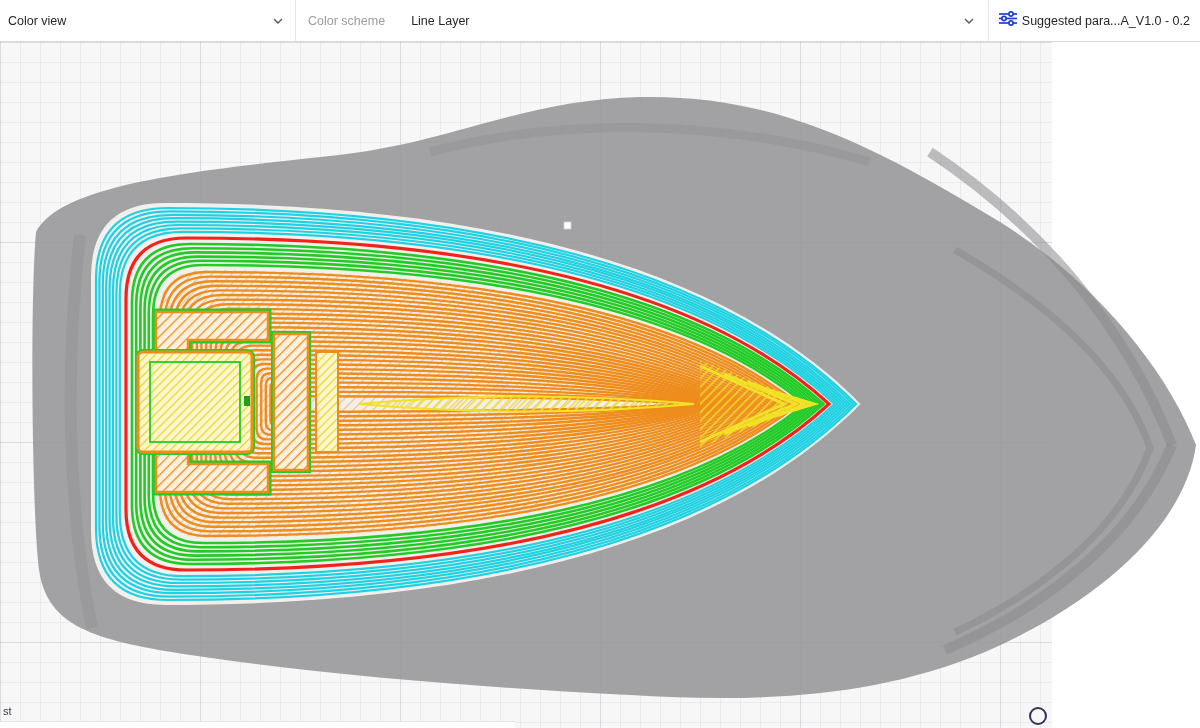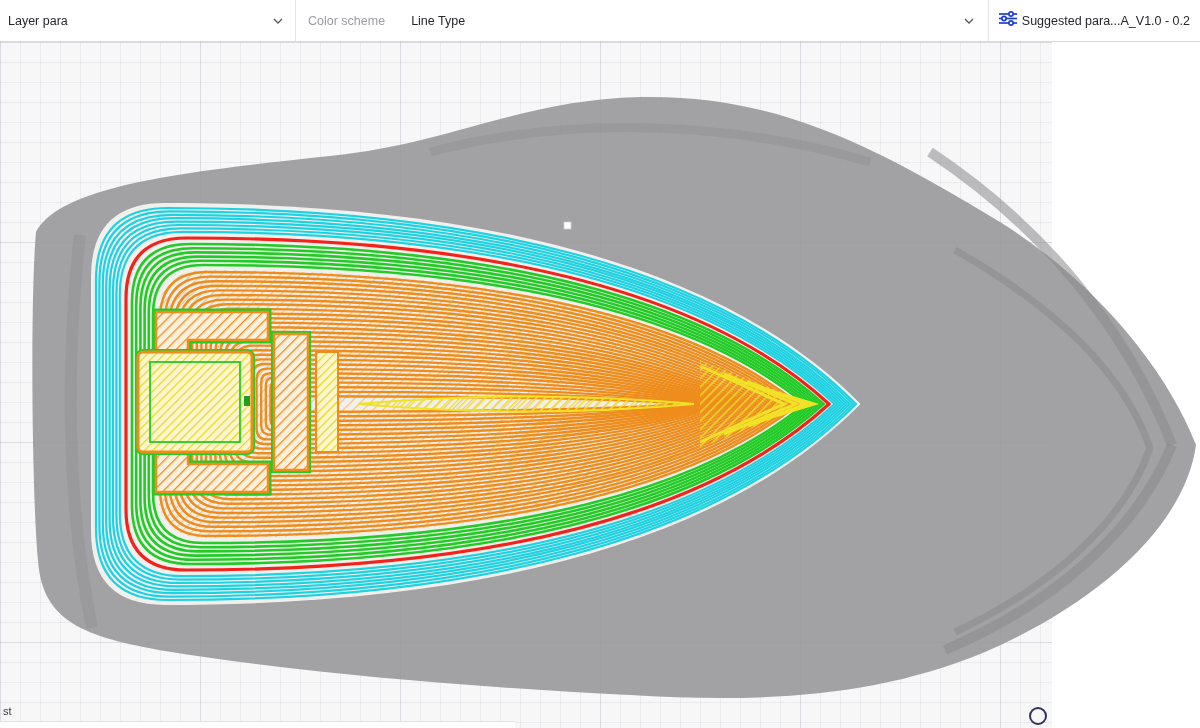--- a/index.html
+++ b/index.html
@@ -50,31 +50,31 @@
     position:absolute;right:5px;bottom:3px;width:14px;height:14px;border-radius:50%;
     border:2px solid #32325a;background:#f7f7f8;z-index:3;
   }
 </style>
 </head>
 <body>
 
 <div class="topbar">
 
   <div class="tb-section view-dropdown">
-    <span class="tb-label">Layer para</span>
+    <span class="tb-label">Color view</span>
     <span class="chev">
       <svg width="10" height="6" viewBox="0 0 10 6">
           <polyline points="1,1 5,5 9,1" fill="none" stroke="#5a5a60" stroke-width="1.4"></polyline>
         </svg>
     </span>
   </div>
 
   <div class="tb-section scheme">
     <span class="tb-muted">Color scheme</span>
-    <span class="tb-label">Line Type</span>
+    <span class="tb-label">Line Layer</span>
     <span class="grow"></span>
     <span class="chev">
       <svg width="10" height="6" viewBox="0 0 10 6">
           <polyline points="1,1 5,5 9,1" fill="none" stroke="#5a5a60" stroke-width="1.4"></polyline>
         </svg>
     </span>
   </div>
 
   <div class="tb-section preset">
     <span>

